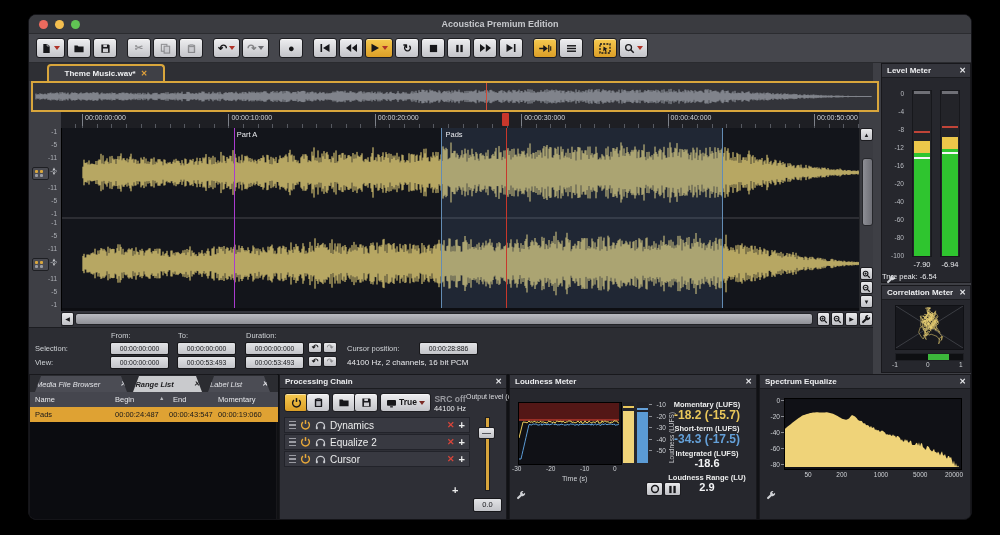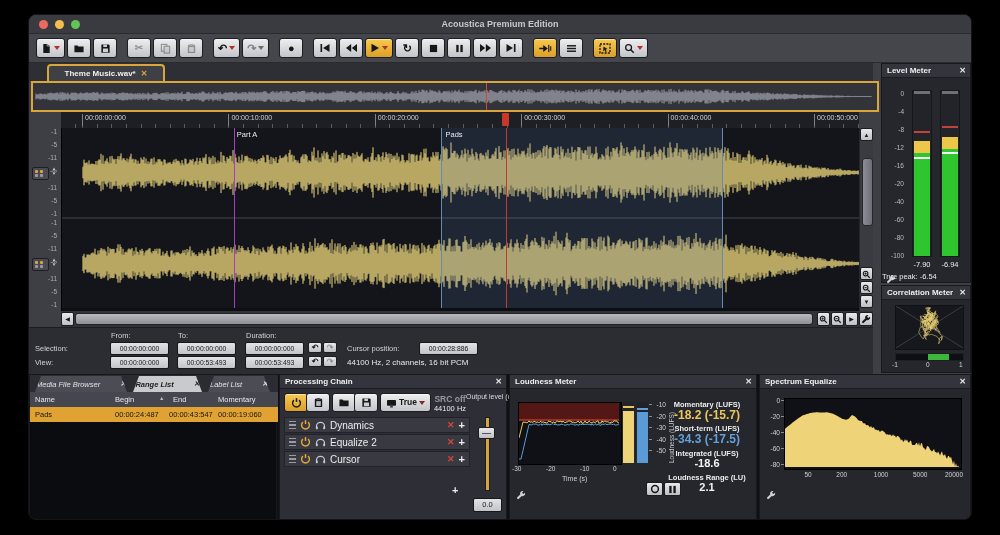--- a/index.html
+++ b/index.html
@@ -630,21 +630,21 @@
                 </svg></span>
             </div>
         <div id="lreads">
               <div class="lmr" style="left: 152px; top: 12px; font-size: 7.5px; font-weight: bold; color: rgb(236, 237, 237);">Momentary (LUFS)</div>
               <div class="lmr" style="left: 152px; top: 20px; font-size: 12px; font-weight: bold; color: rgb(233, 199, 91);">-18.2 (-15.7)</div>
               <div class="lmr" style="left: 152px; top: 36px; font-size: 7.5px; font-weight: bold; color: rgb(236, 237, 237);">Short-term (LUFS)</div>
               <div class="lmr" style="left: 152px; top: 44px; font-size: 12px; font-weight: bold; color: rgb(100, 160, 216);">-34.3 (-17.5)</div>
               <div class="lmr" style="left: 152px; top: 61px; font-size: 7.5px; font-weight: bold; color: rgb(236, 237, 237);">Integrated (LUFS)</div>
               <div class="lmr" style="left: 152px; top: 69px; font-size: 11px; font-weight: bold; color: rgb(242, 243, 245);">-18.6</div>
               <div class="lmr" style="left: 152px; top: 85px; font-size: 7.5px; font-weight: bold; color: rgb(236, 237, 237);">Loudness Range (LU)</div>
-              <div class="lmr" style="left: 152px; top: 93px; font-size: 11px; font-weight: bold; color: rgb(242, 243, 245);">2.1</div>
+              <div class="lmr" style="left: 152px; top: 93px; font-size: 11px; font-weight: bold; color: rgb(242, 243, 245);">2.9</div>
             </div>
       <span class="al" style="left: 2px; top: 76px; font-size: 6.5px;">-30</span>
             <span class="al" style="left: 36px; top: 76px; font-size: 6.5px;">-20</span>
             <span class="al" style="left: 70px; top: 76px; font-size: 6.5px;">-10</span>
             <span class="al" style="left: 103px; top: 76px; font-size: 6.5px;">0</span>
             <span class="al" style="left: 142px; top: 12px; font-size: 6.5px; width: 14px; text-align: right;">-10</span>
             <div style="position: absolute; left: 139px; top: 15px; width: 2.5px; height: 1px; background: rgb(138, 140, 146);"></div>
             <span class="al" style="left: 142px; top: 23.5px; font-size: 6.5px; width: 14px; text-align: right;">-20</span>
             <div style="position: absolute; left: 139px; top: 26.5px; width: 2.5px; height: 1px; background: rgb(138, 140, 146);"></div>
             <span class="al" style="left: 142px; top: 35px; font-size: 6.5px; width: 14px; text-align: right;">-30</span>

